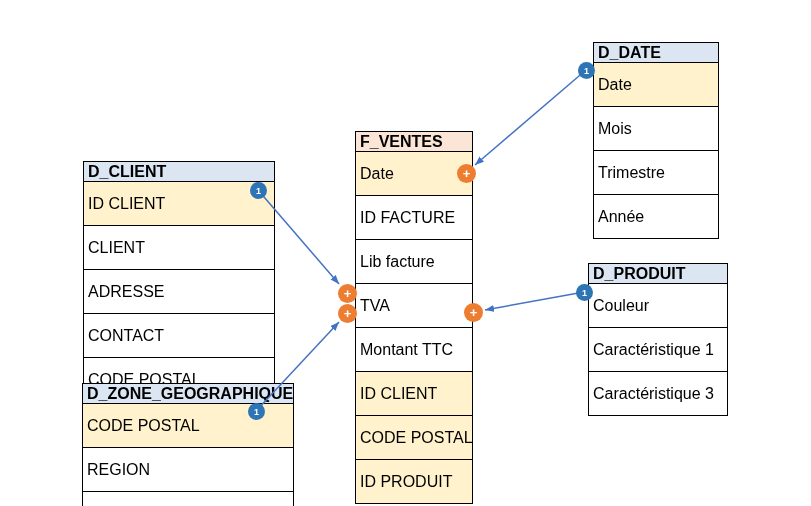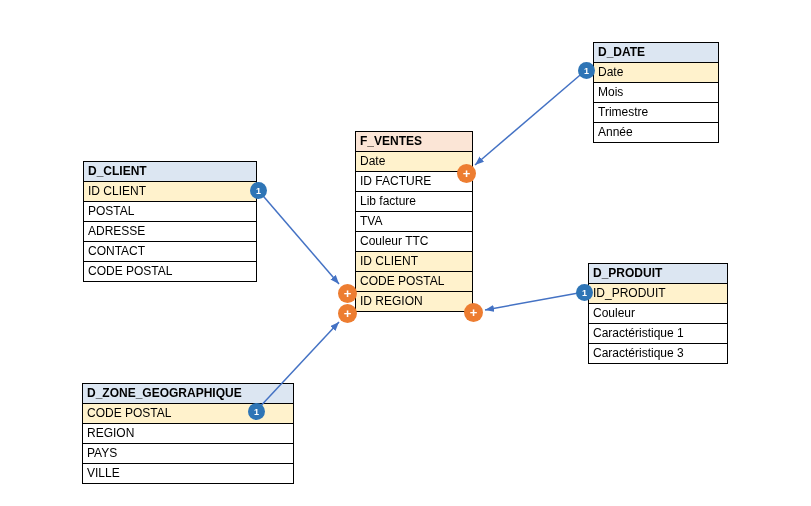--- a/index.html
+++ b/index.html
@@ -4,85 +4,84 @@
 <style>
   html,body{margin:0;padding:0;background:#fff;}
   .canvas{
     position:relative;width:811px;height:506px;background:#FFFFFF;overflow:hidden;
     font-family:"Liberation Sans",sans-serif;color:#000;
   }
   .connectors{position:absolute;left:0;top:0;width:811px;height:506px;pointer-events:none;}
   .connectors line{pointer-events:auto;}
   .tbl{
     position:absolute;box-sizing:border-box;border:1.5px solid #000;background:#fff;
-    font-size:12px;line-height:19px;
+    font-size:16px;line-height:19px;
   }
   .tbl .hdr{
     height:19px;padding:0 4px;font-weight:bold;background:#DCE6F2;
     border-bottom:1px solid #000;white-space:nowrap;overflow:hidden;
   }
   .tbl.fact .hdr{background:#FBE5D6;}
   .tbl .row{
-    height:19px;padding:0 4px;background:#FFFFFF;border-bottom:1px solid #000;
+    height:19px;padding:12px 4px;background:#FFFFFF;border-bottom:1px solid #000;
     white-space:nowrap;overflow:hidden;
   }
   .tbl .row:last-child{border-bottom:none;}
   .tbl .row.key{background:#FFF2CC;}
   .badge{
     position:absolute;display:flex;align-items:center;justify-content:center;
     border-radius:50%;color:#fff;font-weight:bold;z-index:5;
   }
   .badge.one{width:17px;height:17px;background:#2E75B6;font-size:9px;}
   .badge.many{width:19px;height:19px;background:#ED7D31;font-size:13px;line-height:19px;}
 </style>
 </head>
 <body>
 
 <div class="canvas">
 
-  <div class="tbl" style="left:83px;top:161px;width:174px;">
+  <div class="tbl" style="left:83px;top:161px;width:192px;">
     <div class="hdr">D_CLIENT</div>
     <div class="row key">ID CLIENT</div>
-    <div class="row">POSTAL</div>
+    <div class="row">CLIENT</div>
     <div class="row">ADRESSE</div>
     <div class="row">CONTACT</div>
     <div class="row">CODE POSTAL</div>
   </div>
 
   <div class="tbl" style="left:82px;top:383px;width:212px;">
     <div class="hdr">D_ZONE_GEOGRAPHIQUE</div>
     <div class="row key">CODE POSTAL</div>
     <div class="row">REGION</div>
     <div class="row">PAYS</div>
     <div class="row">VILLE</div>
   </div>
 
   <div class="tbl fact" style="left:355px;top:131px;width:118px;">
     <div class="hdr">F_VENTES</div>
     <div class="row key">Date</div>
     <div class="row">ID FACTURE</div>
     <div class="row">Lib facture</div>
     <div class="row">TVA</div>
-    <div class="row">Couleur TTC</div>
+    <div class="row">Montant TTC</div>
     <div class="row key">ID CLIENT</div>
     <div class="row key">CODE POSTAL</div>
-    <div class="row key">ID REGION</div>
+    <div class="row key">ID PRODUIT</div>
   </div>
 
   <div class="tbl" style="left:593px;top:42px;width:126px;">
     <div class="hdr">D_DATE</div>
     <div class="row key">Date</div>
     <div class="row">Mois</div>
     <div class="row">Trimestre</div>
     <div class="row">Année</div>
   </div>
 
   <div class="tbl" style="left:588px;top:263px;width:140px;">
     <div class="hdr">D_PRODUIT</div>
-    <div class="row key">ID_PRODUIT</div>
     <div class="row">Couleur</div>
     <div class="row">Caractéristique 1</div>
     <div class="row">Caractéristique 3</div>
   </div>
 
   <svg class="connectors" xmlns="http://www.w3.org/2000/svg">
     <defs>
       <marker id="arr" markerUnits="userSpaceOnUse" markerWidth="10" markerHeight="8" refX="9" refY="3.5" orient="auto">
         <path d="M0,0 L9,3.5 L0,7 Z" fill="#4472C4"></path>
       </marker>

